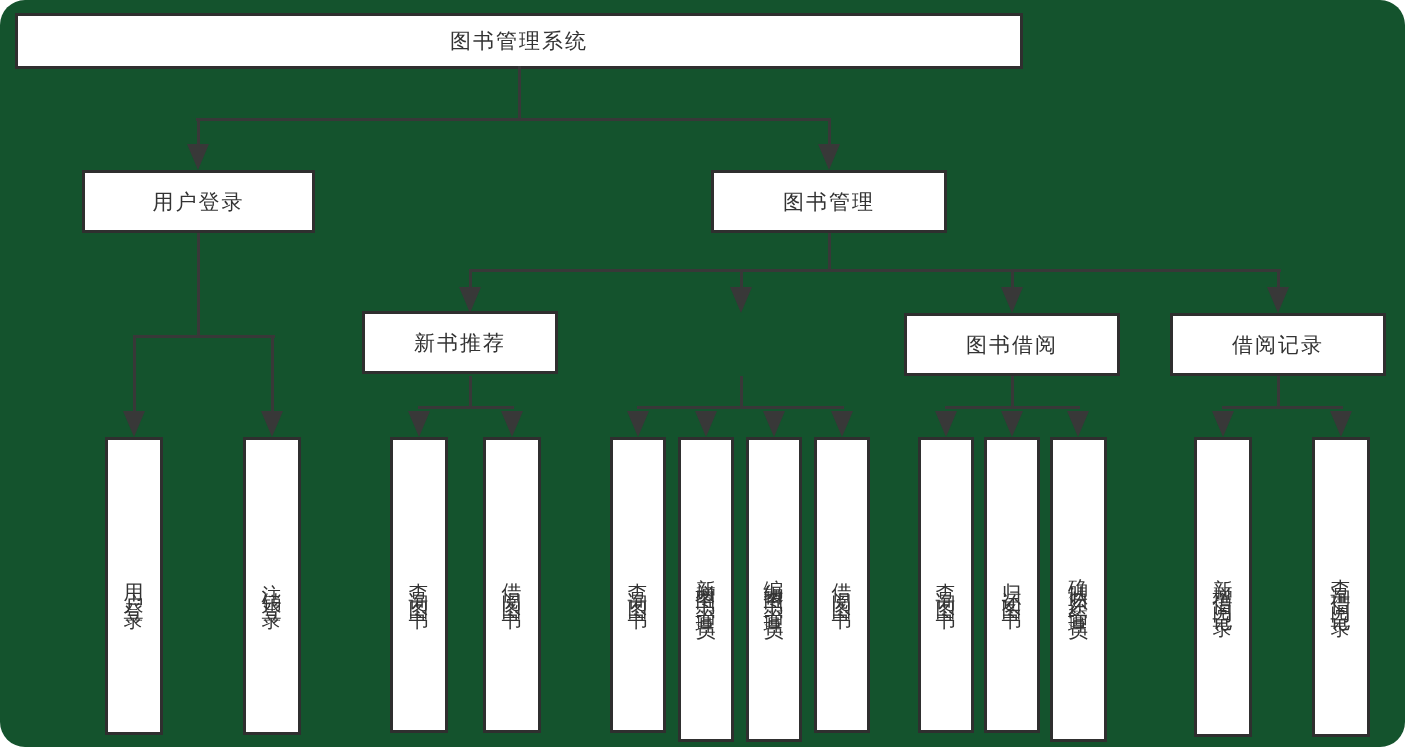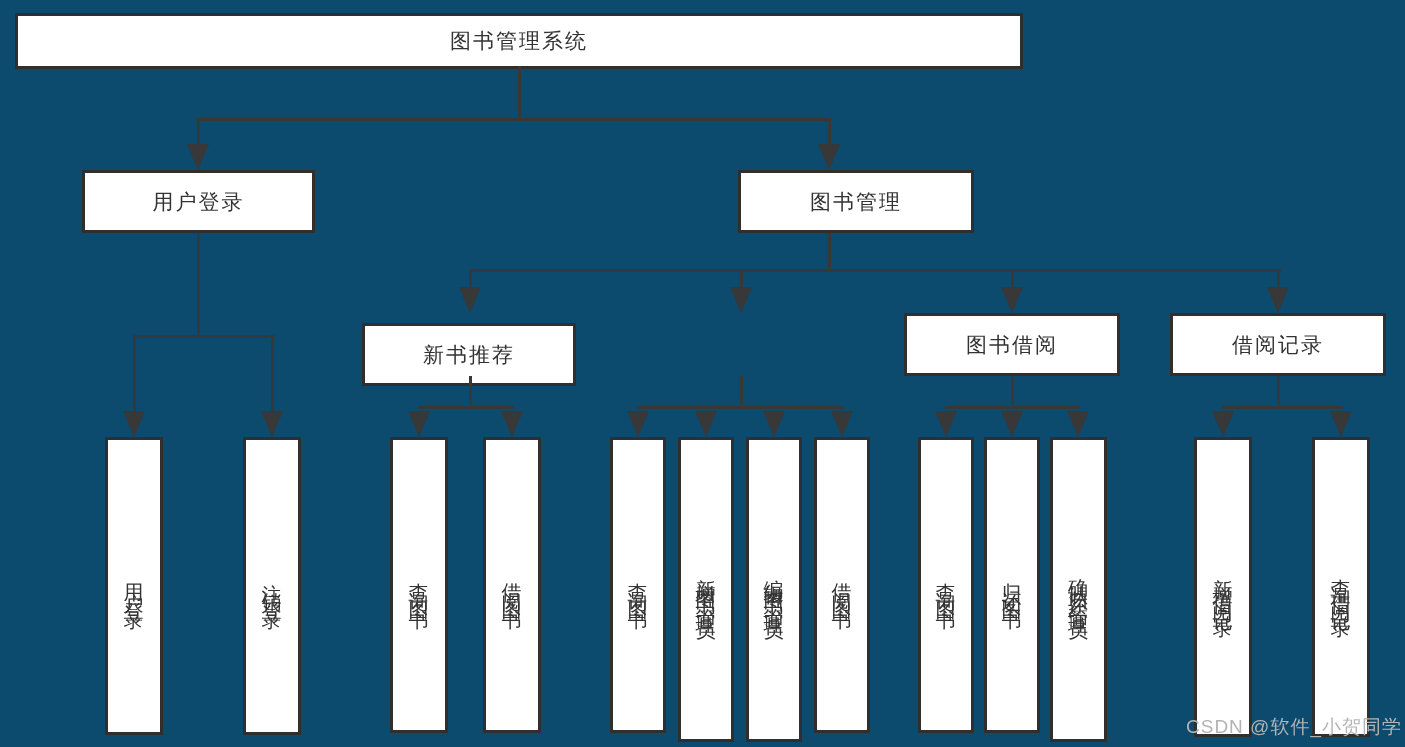--- a/index.html
+++ b/index.html
@@ -1,22 +1,23 @@
 <!DOCTYPE html>
 <html><head>
 <meta charset="utf-8">
 <style>
   html, body { margin: 0; padding: 0; background: #ffffff; }
   #canvas {
     position: relative;
     width: 1405px;
     height: 747px;
-    background: #0c4a6e;
+    background: #14532d;
     font-family: "Liberation Sans", "DejaVu Sans", sans-serif;
     overflow: hidden;
+    border-radius: 25px;
   }
   .box {
     position: absolute;
     box-sizing: border-box;
     border: 3px solid #2f2f2f;
     background: #ffffff;
     display: flex;
     align-items: center;
     justify-content: center;
     font-size: 21px;
@@ -66,21 +67,21 @@
   <div class="box" style="left:15px; top:13px; width:1008px; height:56px;">图书管理系统</div>
 
   <div class="vline" style="left:518px; top:66px; height:54px;"></div>
   <div class="hline" style="left:196px; top:118px; width:635px;"></div>
   <div class="vline" style="left:197px; top:118px; height:28px;"></div>
   <div class="arrow" style="left:187px; top:144px;"></div>
   <div class="vline" style="left:828px; top:118px; height:28px;"></div>
   <div class="arrow" style="left:818px; top:144px;"></div>
 
   <div class="box" style="left:82px; top:170px; width:233px; height:63px;">用户登录</div>
-  <div class="box" style="left:711px; top:170px; width:236px; height:63px;margin-left:27px;">图书管理</div>
+  <div class="box" style="left:711px; top:170px; width:236px; height:63px;">图书管理</div>
 
   <div class="vline" style="left:197px; top:233px; height:104px;"></div>
   <div class="hline" style="left:133px; top:335px; width:142px;"></div>
   <div class="vline" style="left:133px; top:335px; height:78px;"></div>
   <div class="arrow" style="left:123px; top:411px;"></div>
   <div class="vline" style="left:271px; top:335px; height:78px;"></div>
   <div class="arrow" style="left:261px; top:411px;"></div>
 
   <div class="vbox" style="left:105px; top:437px; width:58px; height:298px;">用户登录</div>
   <div class="vbox" style="left:243px; top:437px; width:58px; height:298px;">注销登录</div>
@@ -89,21 +90,21 @@
   <div class="hline" style="left:469px; top:269px; width:812px;"></div>
   <div class="vline" style="left:469px; top:269px; height:19px;"></div>
   <div class="arrow" style="left:459px; top:287px;"></div>
   <div class="vline" style="left:740px; top:269px; height:19px;"></div>
   <div class="arrow" style="left:730px; top:287px;"></div>
   <div class="vline" style="left:1011px; top:269px; height:19px;"></div>
   <div class="arrow" style="left:1001px; top:287px;"></div>
   <div class="vline" style="left:1277px; top:269px; height:19px;"></div>
   <div class="arrow" style="left:1267px; top:287px;"></div>
 
-  <div class="box" style="left:362px; top:323px; width:214px; height:63px;font-family:Liberation Serif, serif;">新书推荐</div>
+  <div class="box" style="left:362px; top:311px; width:196px; height:63px;font-family:Liberation Serif, serif;">新书推荐</div>
   <div class="box" style="left:904px; top:313px; width:216px; height:63px;">图书借阅</div>
   <div class="box" style="left:1170px; top:313px; width:216px; height:63px;">借阅记录</div>
 
   <div class="vline" style="left:469px; top:376px; height:33px;"></div>
   <div class="hline" style="left:418px; top:406px; width:96px;"></div>
   <div class="arrow" style="left:408px; top:411px;"></div>
   <div class="arrow" style="left:501px; top:411px;"></div>
 
   <div class="vbox" style="left:390px; top:437px; width:58px; height:296px;">查询图书</div>
   <div class="vbox" style="left:483px; top:437px; width:58px; height:296px;">借阅图书</div>
@@ -131,15 +132,14 @@
   <div class="vbox" style="left:1050px; top:437px; width:57px; height:305px; letter-spacing:6px;">确认归还（管理员）</div>
 
   <div class="vline" style="left:1277px; top:376px; height:33px;"></div>
   <div class="hline" style="left:1222px; top:406px; width:121px;"></div>
   <div class="arrow" style="left:1212px; top:411px;"></div>
   <div class="arrow" style="left:1330px; top:411px;"></div>
 
   <div class="vbox" style="left:1194px; top:437px; width:58px; height:300px; letter-spacing:8px;">新增借阅记录</div>
   <div class="vbox" style="left:1312px; top:437px; width:58px; height:300px; letter-spacing:8px;">查询借阅记录</div>
 
-  <div class="watermark">CSDN @软件_小贺同学</div>
 
 </div>
 
 </body></html>

